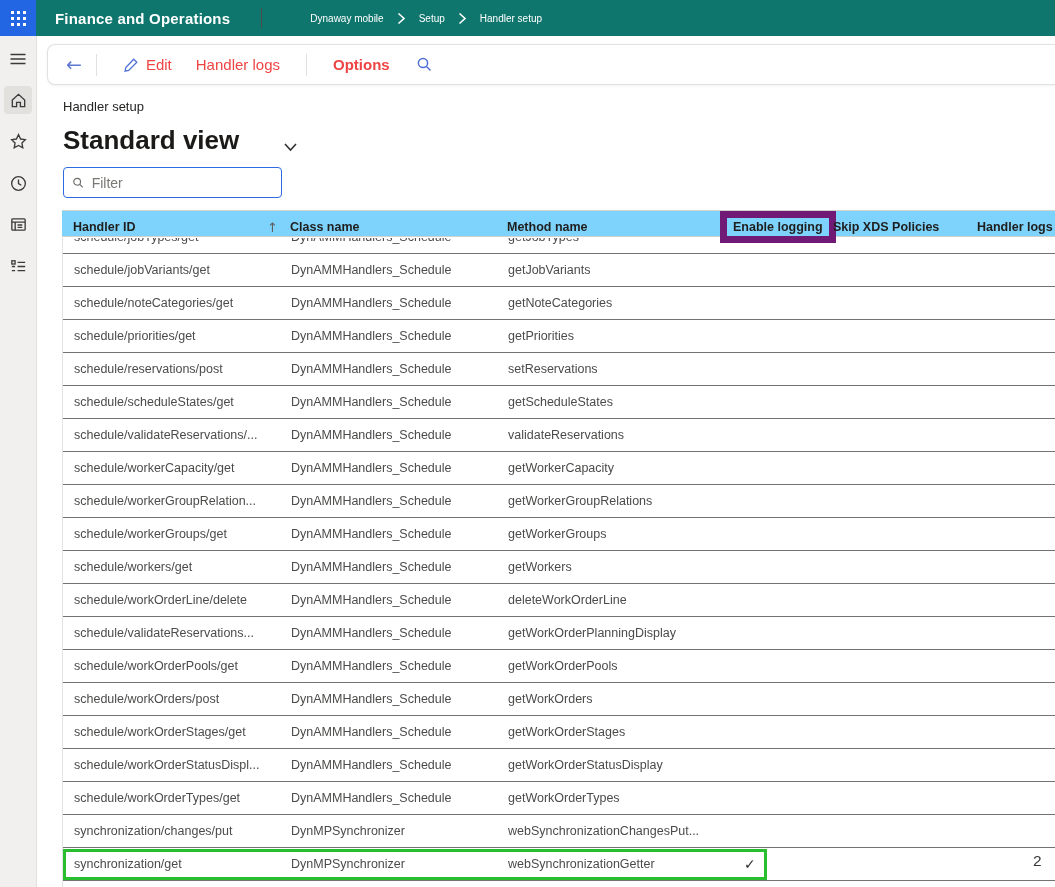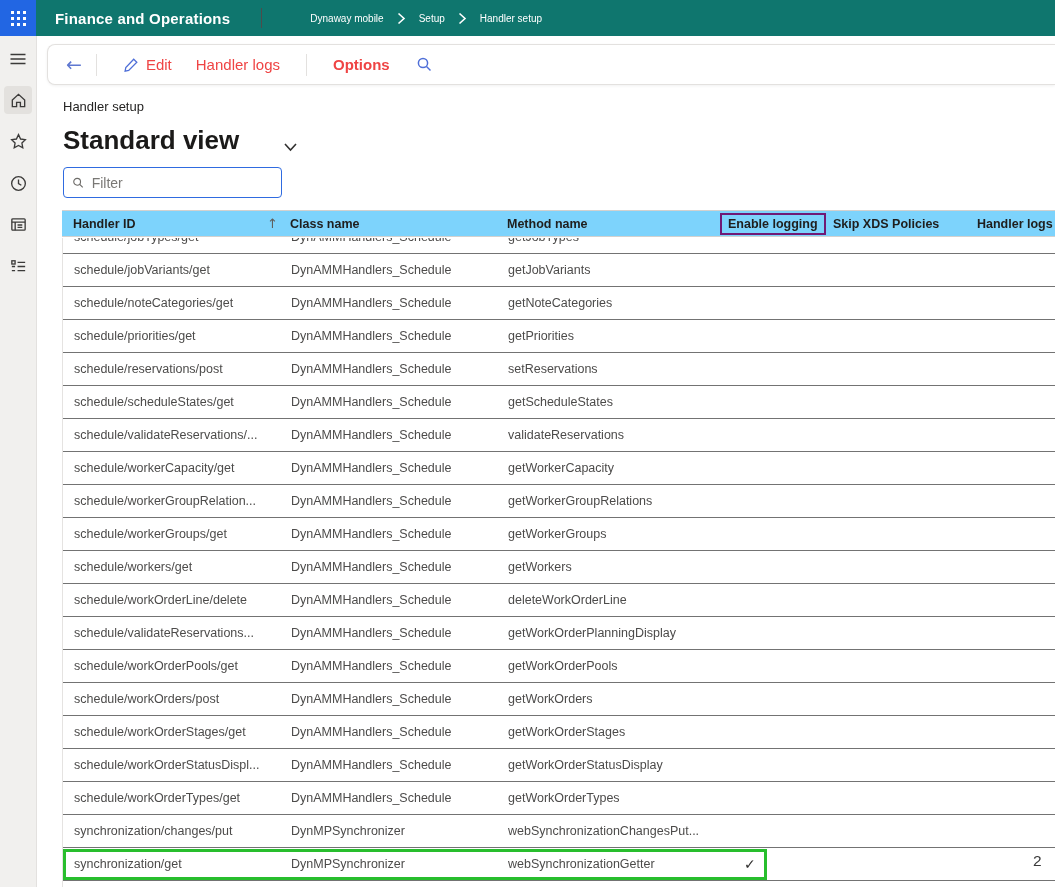--- a/index.html
+++ b/index.html
@@ -62,21 +62,21 @@
   .filter-wrap input::placeholder { color:#7a7875; }
 
   
   .grid-header { position:absolute; top:210px; left:62px; width:993px; height:27px;
     border-top:1px solid #d3d1cf; border-bottom:1px solid #d3d1cf; background:#7dd3fc;
     display:grid; grid-template-columns:228px 217px 220px 106px 144px 1fr;
     align-items:center; font-size:12.5px; font-weight:600; color:#1f1e1d; z-index:2; }
   .grid-header .hcell { white-space:nowrap; cursor:pointer; }
   .grid-header .h0 { padding-left:11px; display:flex; justify-content:space-between; align-items:center; padding-right:12px; }
   .sort-arrow { color:#605e5c; font-weight:400; font-size:13px; font-family:"DejaVu Sans",sans-serif; }
-  .hl-green { display:inline-block; border:2px solid #701a75; padding:2px 6px; margin-left:-7px; background:transparent; }
+  .hl-green { display:inline-block; border:7px solid #701a75; padding:2px 6px; margin-left:-7px; background:transparent; }
 
   .grid-rows { position:absolute; top:238px; left:62px; width:993px; height:649px;
     overflow:hidden; border-left:1px solid #e5e3e1; }
   .grid-row { display:grid; grid-template-columns:228px 217px 220px 106px 144px 1fr;
     height:33px; align-items:center; font-size:12.5px; color:#4c4b4a;
     border-bottom:1px solid #737373; cursor:pointer; white-space:nowrap; }
   .grid-row.clipped { margin-top:-17px; }
   .grid-row .c0 { padding-left:11px; overflow:hidden; }
   .grid-row .c3 { padding-left:16px; font-size:14px; color:#323130; }
 

